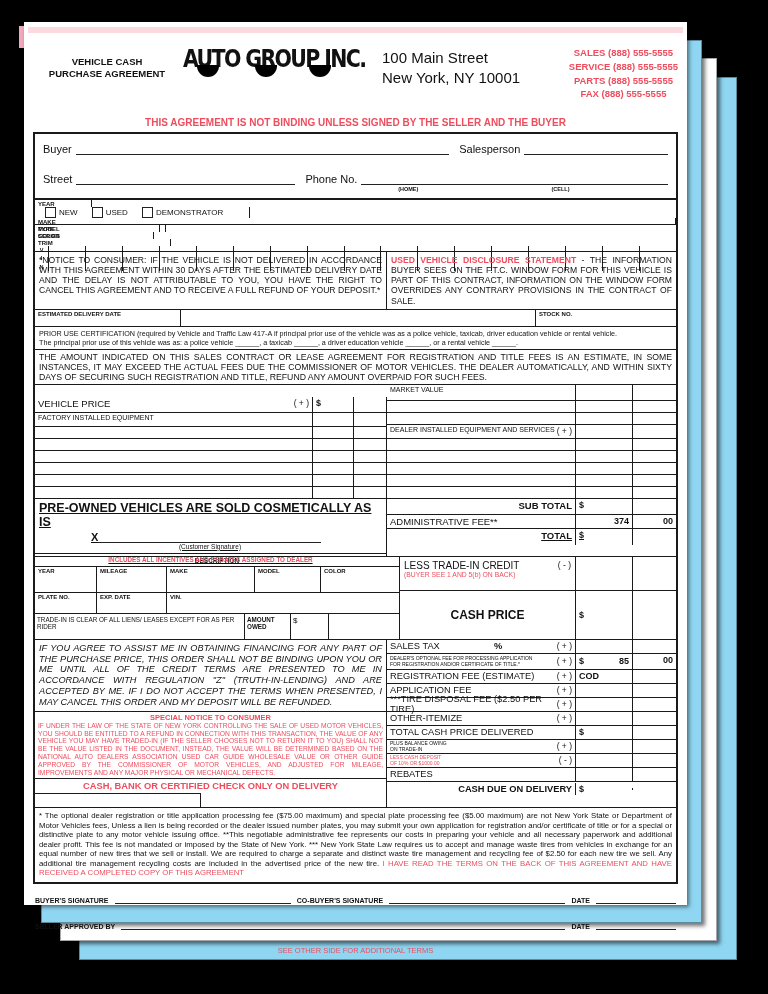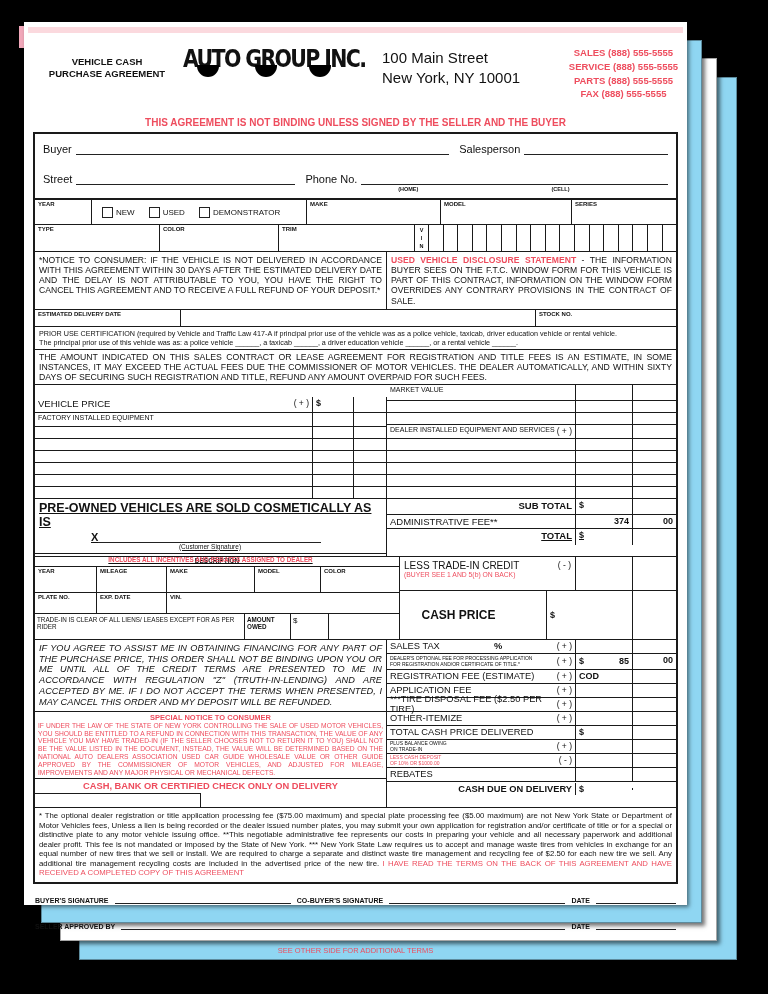--- a/index.html
+++ b/index.html
@@ -51,21 +51,21 @@
   .info-line:last-child { margin-bottom: 9px; }
   .lbl { white-space: nowrap; padding-right: 4px; }
   .fill { flex: 1; border-bottom: 1px solid #222; height: 13px; }
   .fill.w90 { flex: none; width: 78px; }
   .phone-wrap { flex: 1.4; position: relative; border-bottom: 1px solid #222; height: 13px; }
   .sub-lbl { position: absolute; top: 14px; font-size: 5.5px; font-weight: bold; }
   #home-lbl { left: 12%; } #cell-lbl { left: 62%; }
 
   
   .tiny-lbl { font-size: 6px; font-weight: bold; padding: 1px 0 0 3px; }
-  #vrow1, #vrow2 { display: flex; border-top: 1px solid var(--bd); }
+  #vrow1, #vrow2 { display: flex; border-top: 1px solid var(--bd); flex-direction: column; }
   #vrow1 { height: 25px; }
   #vrow2 { height: 27px; }
   .vcell { border-right: 1px solid var(--bd); }
   .vcell:last-child { border-right: none; }
   #vc-year { width: 57px; }
   #vc-checks { width: 215px; display: flex; align-items: center; gap: 14px; padding-left: 10px; font-size: 8px; }
   .chk { width: 11px; height: 11px; border: 1.3px solid #222; display: inline-block; margin-right: 3px; }
   .chk-item { display: flex; align-items: center; }
   #vc-make { flex: 1; }
   #vc-model { width: 131px; }
@@ -123,21 +123,21 @@
   #desc-r3 { height: 25px; border-bottom: none; }
   #liens-cell { width: 210px; font-size: 6.3px; padding: 2px 2px; border-right: 1px solid var(--bd); }
   #amt-owed-cell { width: 46px; border-right: 1px solid var(--bd); font-size: 6.3px; font-weight: bold; padding: 2px 2px; line-height: 1.2; }
   #amt-dollar { width: 38px; border-right: 1px solid var(--bd); font-size: 8px; padding: 2px 2px; }
   #amt-blank { flex: 1; }
   #desc-right { flex: 1; display: flex; flex-direction: column; }
   #ltc-row { display: flex; border-bottom: 1px solid var(--bd); height: 34px; }
   #ltc-text { flex: 1; padding: 3px 4px; }
   #ltc-line1 { display: flex; justify-content: space-between; font-size: 10px; }
   #ltc-note { color: var(--red); font-size: 6.8px; }
-  #cash-price-row { display: flex; flex: 1; gap: 29px; }
+  #cash-price-row { display: flex; flex: 1; }
   #cash-price-lbl { flex: 1; font-size: 12px; font-weight: bold; display: flex; align-items: center; justify-content: center; }
   #desc-right .m1 { width: 57px; } #desc-right .m2 { width: 44px; }
   .m-tall { display: flex; align-items: center; font-weight: bold; }
 
   
   #fees-zone { display: flex; border-top: 1px solid var(--bd); }
   #fees-left { width: 352px; border-right: 1px solid var(--bd); }
   #financing-box { padding: 3px 4px; font-size: 9.2px; line-height: 1.18; border-bottom: 1px solid var(--bd); }
   #special-box { padding: 1px 3px 2px; color: var(--red); border-bottom: 1px solid var(--bd); }
   #special-title { font-size: 7.5px; font-weight: bold; text-align: center; }

